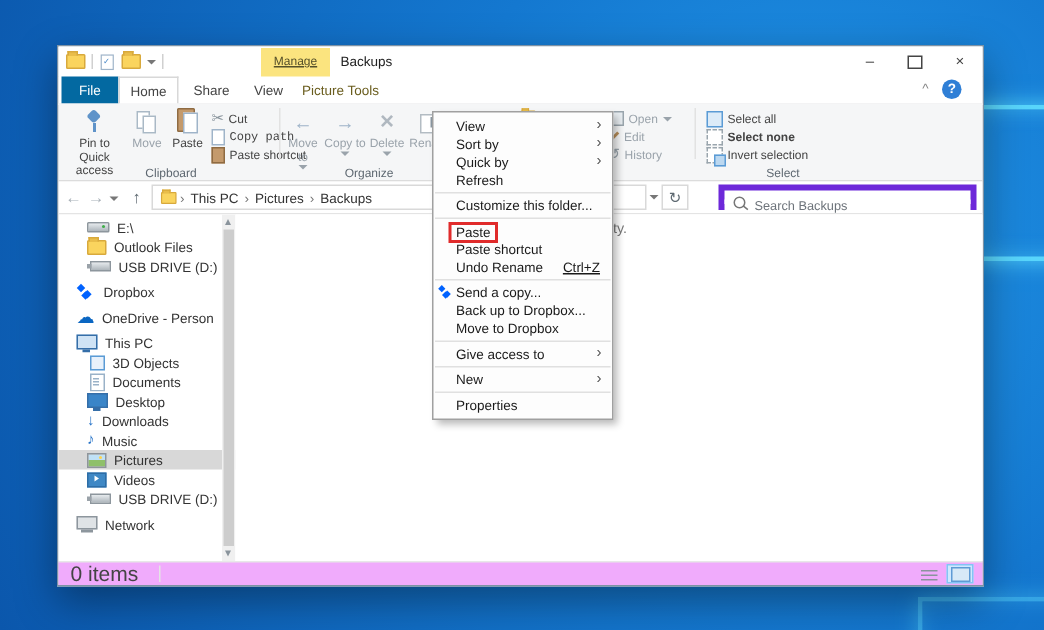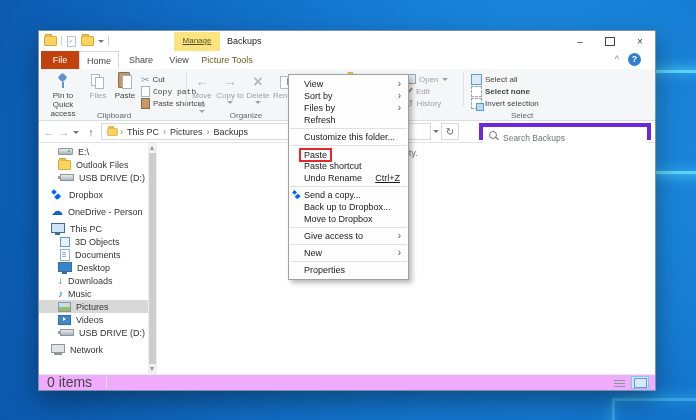--- a/index.html
+++ b/index.html
@@ -22,21 +22,21 @@
   .manage-tag{position:absolute;left:135px;top:1px;width:46px;height:32px;background:#fbe47f;
     color:#55502a;text-align:center;line-height:18px;font-size:8px;text-decoration:underline;}
   .win-title{position:absolute;left:188px;top:0;line-height:20px;color:#222;font-size:9px;}
   .wbtns{position:absolute;right:0;top:0;display:flex;}
   .wbtn{width:30px;height:20px;display:flex;align-items:center;justify-content:center;color:#444;font-size:10px;}
   .wbtn .maxbox{width:8px;height:7px;border:1px solid #444;}
 
   
   .tabrow{position:absolute;left:0;top:20px;width:100%;height:18px;background:#fff;border-bottom:1px solid #e4e4e4;font-size:9px;color:#444;}
   .tab{position:absolute;top:0;height:18px;line-height:18px;text-align:center;}
-  .tab.file{left:2px;width:38px;background:#c2410c;color:#fff;}
+  .tab.file{left:2px;width:38px;background:#0369a1;color:#fff;}
   .tab.home{left:40px;width:40px;background:#fff;border:1px solid #d8d8d8;border-bottom:none;box-sizing:border-box;}
   .tab.share{left:82px;width:40px;}
   .tab.view{left:122px;width:36px;}
   .tab.ptools{left:158px;width:60px;color:#6a5d1e;}
   .ribbon-collapse{position:absolute;right:36px;top:3px;color:#888;font-size:9px;}
   .help-icon{position:absolute;right:14px;top:2px;width:13px;height:13px;border-radius:50%;background:#2f7fd6;
     color:#fff;font-size:9px;line-height:13px;text-align:center;font-weight:bold;}
 
   
   .ribbon{position:absolute;left:0;top:38px;width:100%;height:52px;background:#f5f6f7;border-bottom:1px solid #dcdcdc;box-sizing:border-box;}
@@ -208,21 +208,21 @@
         <div class="bigbtn" style="left:0;width:40px;">
           <span class="ic">
               <span class="ri-pin"></span>
             </span>
           <span>Pin to Quick access</span>
         </div>
         <div class="bigbtn disabled" style="left:42px;width:26px;">
           <span class="ic">
               <span class="ri-copy"></span>
             </span>
-          <span>Files</span>
+          <span>Move</span>
         </div>
         <div class="bigbtn" style="left:68px;width:28px;">
           <span class="ic">
               <span class="ri-paste"></span>
             </span>
           <span>Paste</span>
         </div>
         <div class="smallbtn" style="left:98px;top:4px;">
           <span class="ri-cut"></span>
           <span>Cut</span>
@@ -430,21 +430,21 @@
           </div>
         <div class="viewbtn sel">
             <span class="vw-thumb"></span>
           </div>
       </div>
     </div>
 
     <div class="ctxmenu">
       <div class="mi"><span>View</span><span class="chev">›</span></div>
       <div class="mi"><span>Sort by</span><span class="chev">›</span></div>
-      <div class="mi"><span>Files by</span><span class="chev">›</span></div>
+      <div class="mi"><span>Quick by</span><span class="chev">›</span></div>
       <div class="mi"><span>Refresh</span></div>
       <div class="msep"></div>
       <div class="mi"><span>Customize this folder...</span></div>
       <div class="msep"></div>
       <div class="mi"><span class="redbox"><span>Paste</span></span></div>
       <div class="mi"><span>Paste shortcut</span></div>
       <div class="mi"><span>Undo Rename</span><span class="shortcut">Ctrl+Z</span></div>
       <div class="msep"></div>
       <div class="mi"><span class="dbx sic ic-dropbox"></span><span>Send a copy...</span></div>
       <div class="mi"><span>Back up to Dropbox...</span></div>

